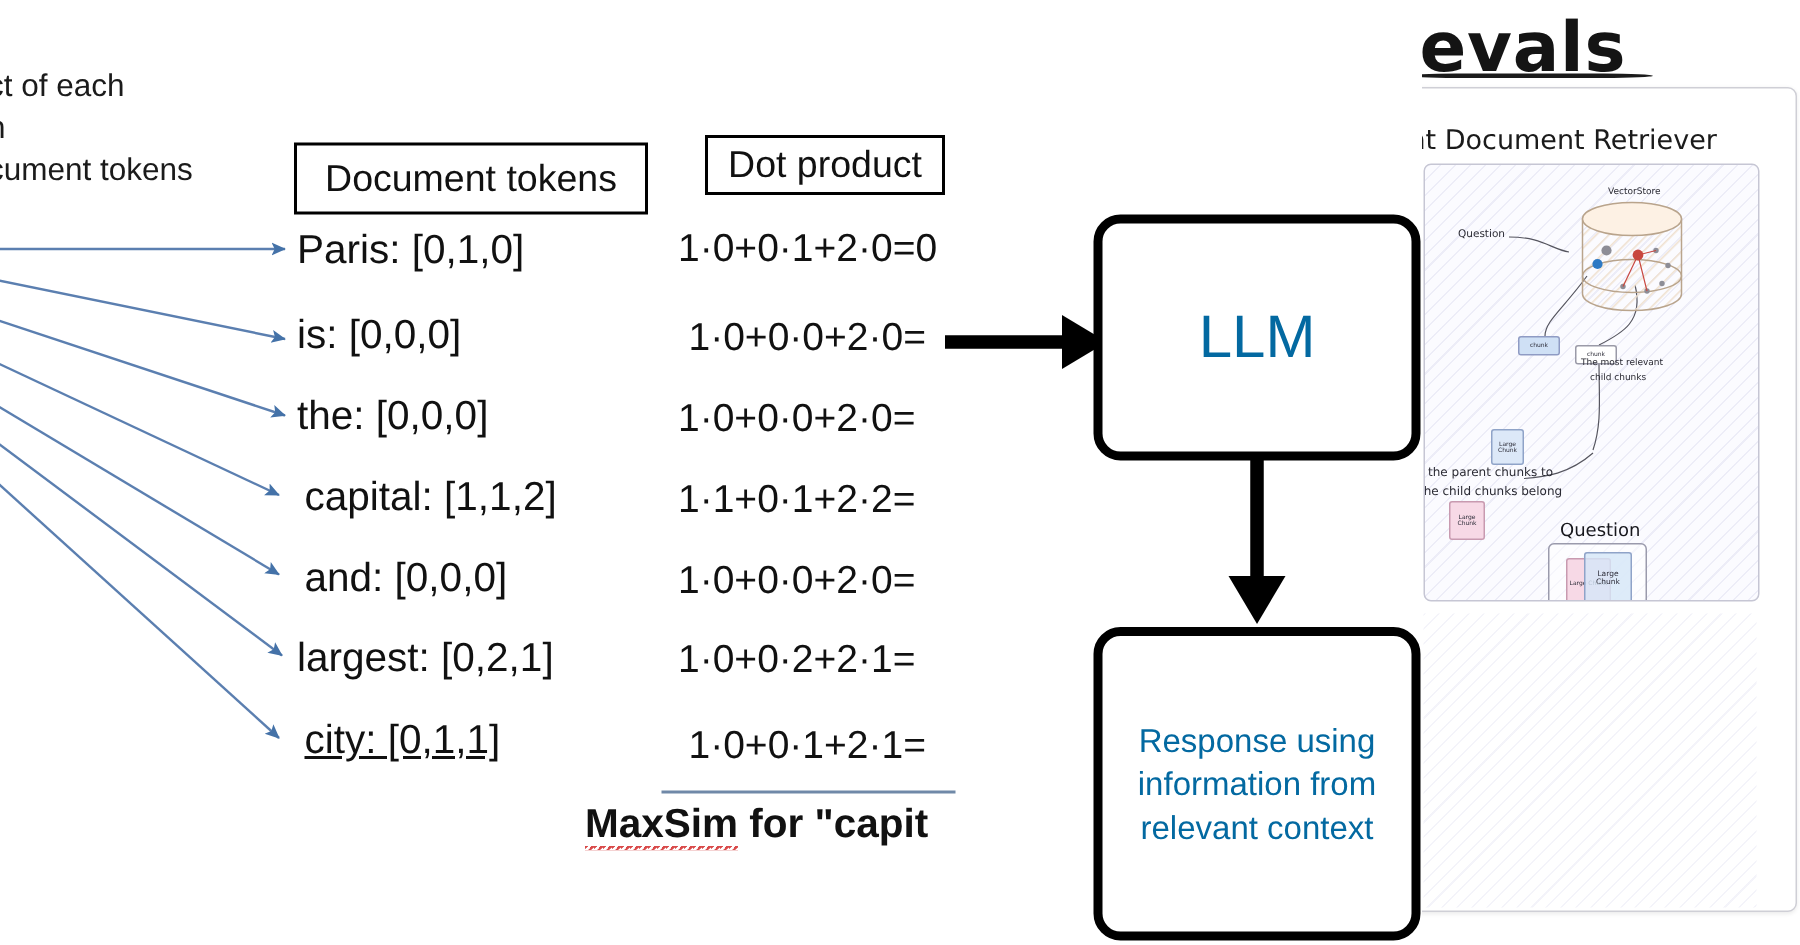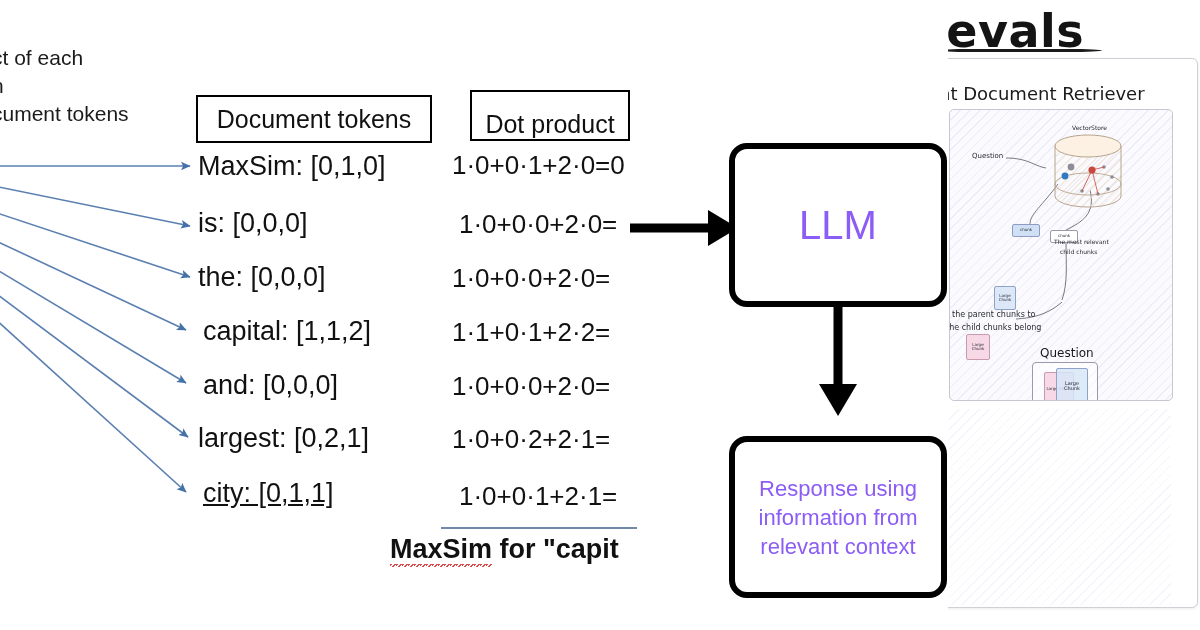--- a/index.html
+++ b/index.html
@@ -47,22 +47,21 @@
   #doc-tokens-box {
     left: 196px;
     top: 95px;
     width: 236px;
     height: 48px;
   }
   #dot-product-box {
     left: 470px;
     top: 90px;
     width: 160px;
-    height: 51px;
-    align-items: flex-end;
+    height: 40px;
   }
 
   
   .token-row {
     position: absolute;
     left: 198px;
     font-size: 27px;
     color: #111111;
     white-space: nowrap;
     line-height: 1;
@@ -136,34 +135,34 @@
   .round-box {
     position: absolute;
     border: 6px solid #000000;
     border-radius: 18px;
     background: #ffffff;
     box-sizing: border-box;
     display: flex;
     align-items: center;
     justify-content: center;
     text-align: center;
-    color: #8b5cf6;
+    color: #0369a1;
   }
   #llm-box {
     left: 729px;
     top: 143px;
     width: 218px;
     height: 164px;
     font-size: 40px;
   }
   #response-box {
     left: 729px;
-    top: 436px;
+    top: 418px;
     width: 218px;
-    height: 162px;
+    height: 209px;
     font-size: 22px;
     line-height: 29px;
     padding: 0 14px;
   }
 
   
   #right-panel {
     position: absolute;
     left: 948px;
     top: 0;
@@ -321,21 +320,21 @@
     </g>
   </svg>
 
   <div class="hdr-box" id="doc-tokens-box">
     <span>Document tokens</span>
   </div>
   <div class="hdr-box" id="dot-product-box">
     <span>Dot product</span>
   </div>
 
-  <div class="token-row" style="top:153px;">MaxSim: [0,1,0]</div>
+  <div class="token-row" style="top:153px;">Paris: [0,1,0]</div>
   <div class="token-row" style="top:210px;">is: [0,0,0]</div>
   <div class="token-row" style="top:264px;">the: [0,0,0]</div>
   <div class="token-row indented" style="top:318px;">capital: [1,1,2]</div>
   <div class="token-row indented" style="top:372px;">and: [0,0,0]</div>
   <div class="token-row" style="top:425px;">largest: [0,2,1]</div>
   <div class="token-row indented" style="top:480px;text-decoration:underline;">city: [0,1,1]</div>
 
   <div class="dot-row" style="left:452px; top:152px;">1·0+0·1+2·0=0</div>
   <div class="dot-row" style="left:459px; top:211px;">1·0+0·0+2·0=</div>
   <div class="dot-row" style="left:452px; top:265px;">1·0+0·0+2·0=</div>

